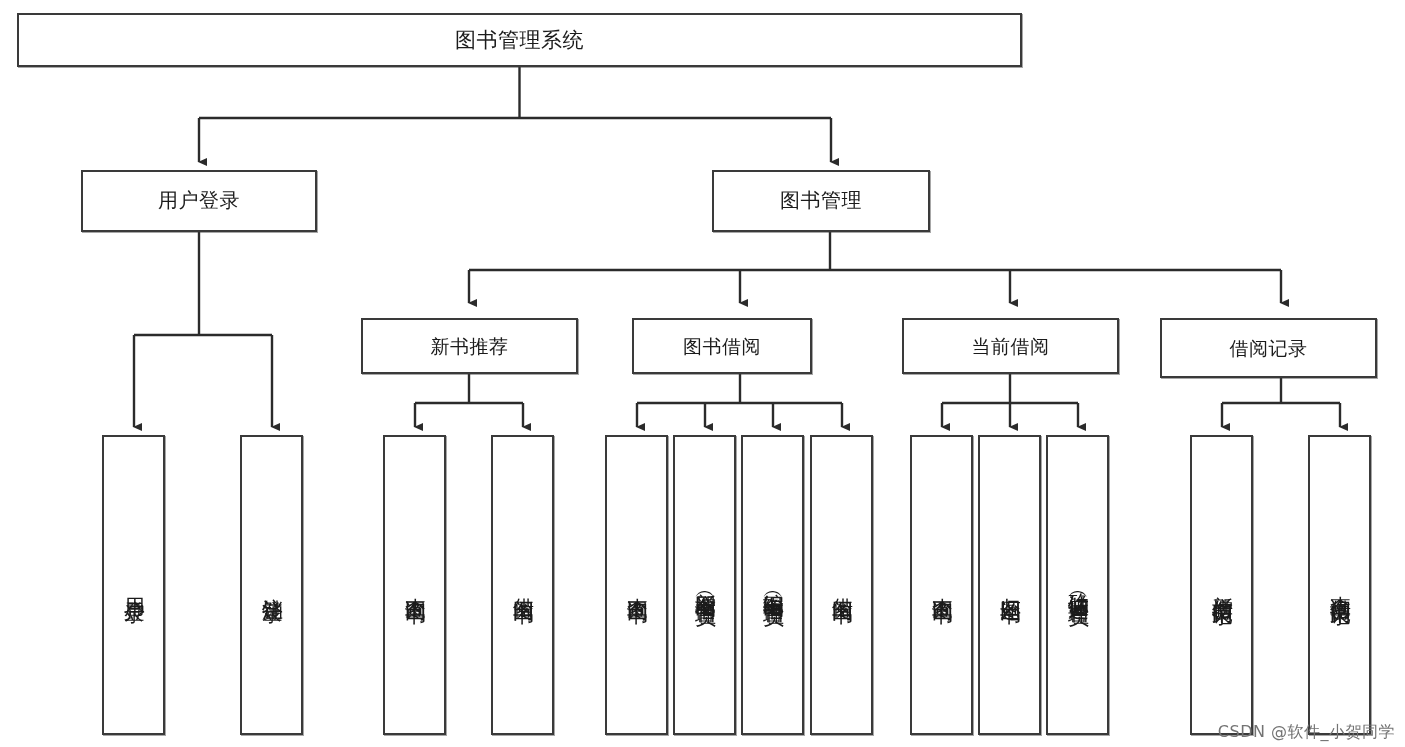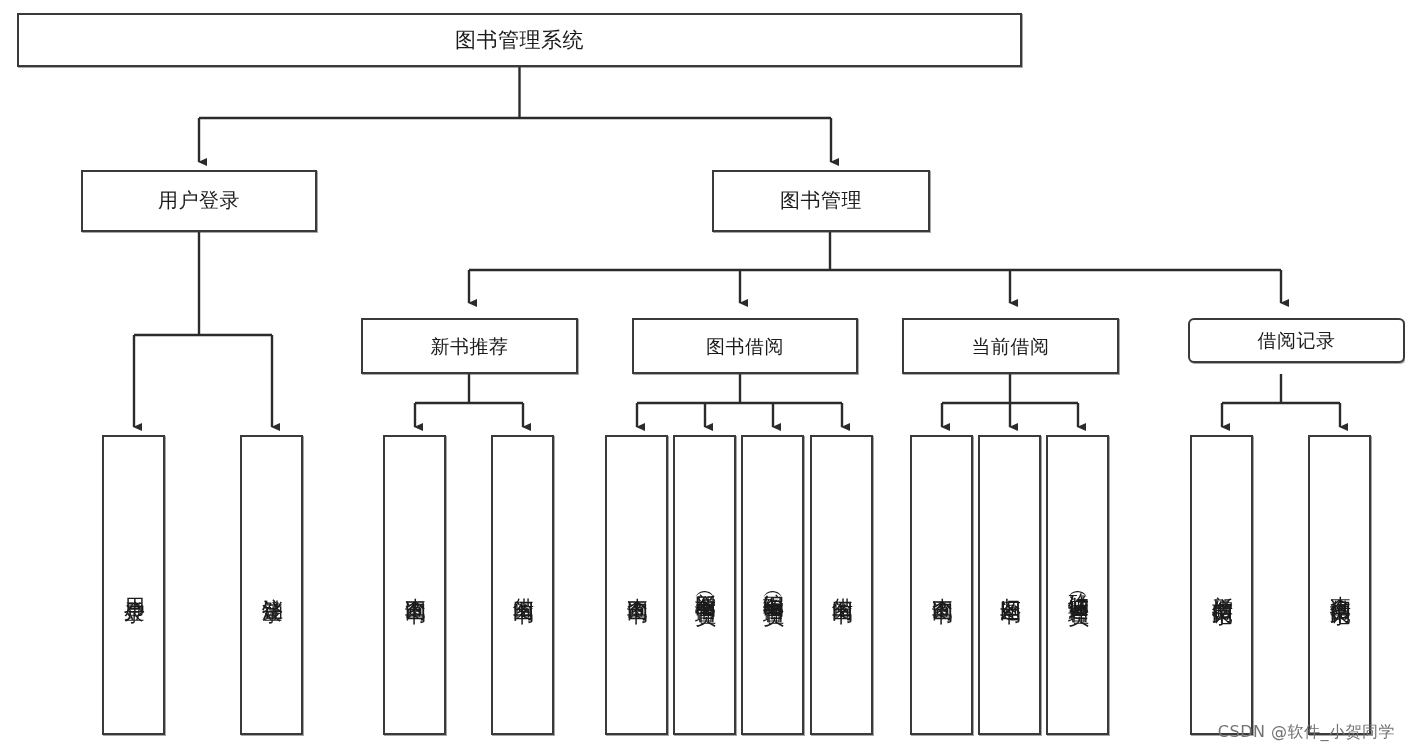--- a/index.html
+++ b/index.html
@@ -141,27 +141,27 @@
   <div class="node level-2" style="left:81px; top:170px; width:236px; height:62px;">
     <span class="node-label">用户登录</span>
   </div>
   <div class="node level-2" style="left:712px; top:170px; width:218px; height:62px;">
     <span class="node-label">图书管理</span>
   </div>
 
   <div class="node level-3" style="left:361px; top:318px; width:217px; height:56px;">
     <span class="node-label">新书推荐</span>
   </div>
-  <div class="node level-3" style="left:632px; top:318px; width:226px; height:56px;">
+  <div class="node level-3" style="left:632px; top:318px; width:180px; height:56px;">
     <span class="node-label">图书借阅</span>
   </div>
   <div class="node level-3" style="left:902px; top:318px; width:217px; height:56px;">
     <span class="node-label">当前借阅</span>
   </div>
-  <div class="node level-3" style="left:1188px; top:318px; width:217px; height:45px;border-radius:6px;">
+  <div class="node level-3" style="left:1160px; top:318px; width:217px; height:60px;">
     <span class="node-label">借阅记录</span>
   </div>
 
   <div class="node leaf" style="left:102px; top:435px; width:63px; height:300px;">
     <span class="node-label">用户登录</span>
   </div>
   <div class="node leaf" style="left:240px; top:435px; width:63px; height:300px;">
     <span class="node-label">注销登录</span>
   </div>
 

